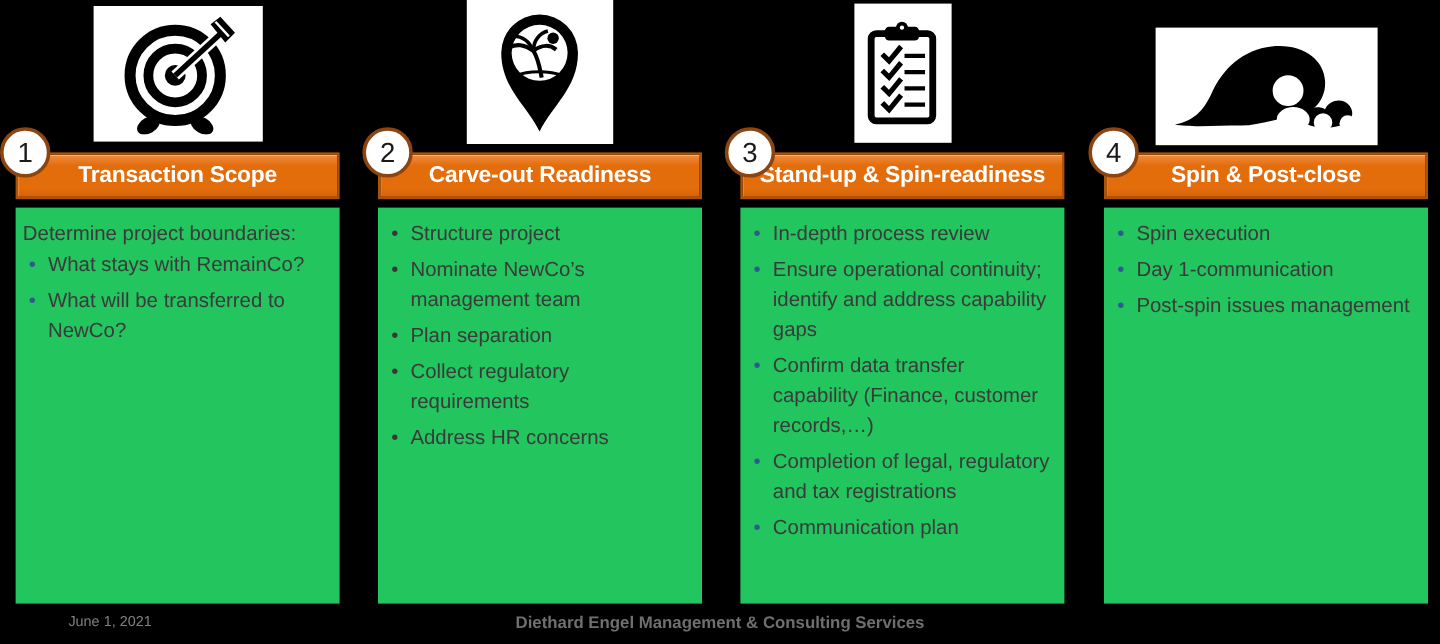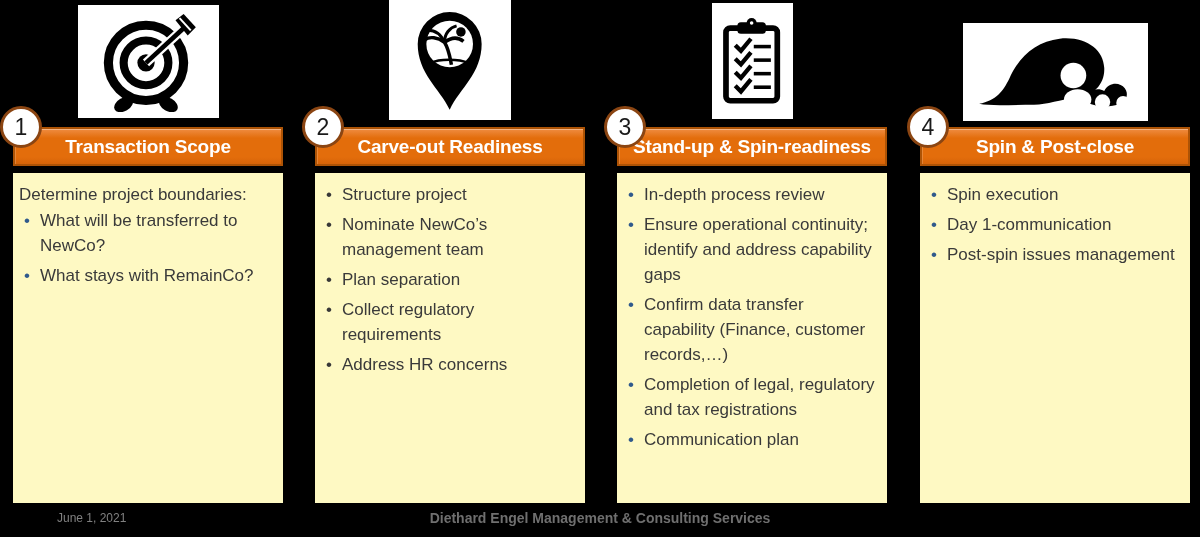--- a/index.html
+++ b/index.html
@@ -30,21 +30,21 @@
     border:2px solid #AD5305;
     box-shadow:inset 0 1px 0 rgba(255,255,255,.35), inset 1px 0 0 rgba(255,255,255,.18);
     display:flex;align-items:center;justify-content:center;
     z-index:2;
   }
   .header-label{
     color:#fff;font-weight:700;font-size:19px;letter-spacing:-0.2px;white-space:nowrap;
   }
   .content-box{
     position:absolute;top:173px;left:0;width:270px;height:330px;
-    box-sizing:border-box;background:#fef9c3;
+    box-sizing:border-box;background:#22c55e;
     padding:9px 12px 0 5px;
     color:#3A3A3A;font-size:17px;line-height:25px;
   }
   .intro{margin:0 0 1px 1px;}
   ul.bullets{list-style:none;margin:0;padding:0;}
   .bullets li{display:flex;margin:0 0 5px 0;}
   .bullets li::before{
     content:"\2022";
     color:var(--bullet,#305A8C);
     flex:0 0 22px;padding-left:6px;box-sizing:border-box;
@@ -81,24 +81,24 @@
     <div class="num-circle">
       <span class="num">1</span>
     </div>
     <div class="header-bar">
       <span class="header-label">Transaction Scope</span>
     </div>
     <div class="content-box">
       <div class="intro">Determine project boundaries:</div>
       <ul class="bullets">
             <li>
+              <span class="btext">What stays with RemainCo?</span>
+            </li>
+            <li>
               <span class="btext">What will be transferred to NewCo?</span>
-            </li>
-            <li>
-              <span class="btext">What stays with RemainCo?</span>
             </li>
           </ul>
     </div>
   </section>
       <section class="phase" style="left: 315px; --bullet: #383838;">
     <div class="icon-box" style="width: 122px; height: 120px; top: 0px; left: 74px;">
     <svg viewBox="0 0 100 125" xmlns="http://www.w3.org/2000/svg">
       <path d="M50 120 C 38 95, 13 78, 13 44 A 37 37 0 1 1 87 44 C 87 78, 62 95, 50 120 Z" fill="#000"></path>
       <circle cx="50" cy="44" r="27" fill="#fff"></circle>
       <path d="M52 68 C 50 58, 49 50, 44 42" stroke="#000" stroke-width="4" fill="none"></path>

